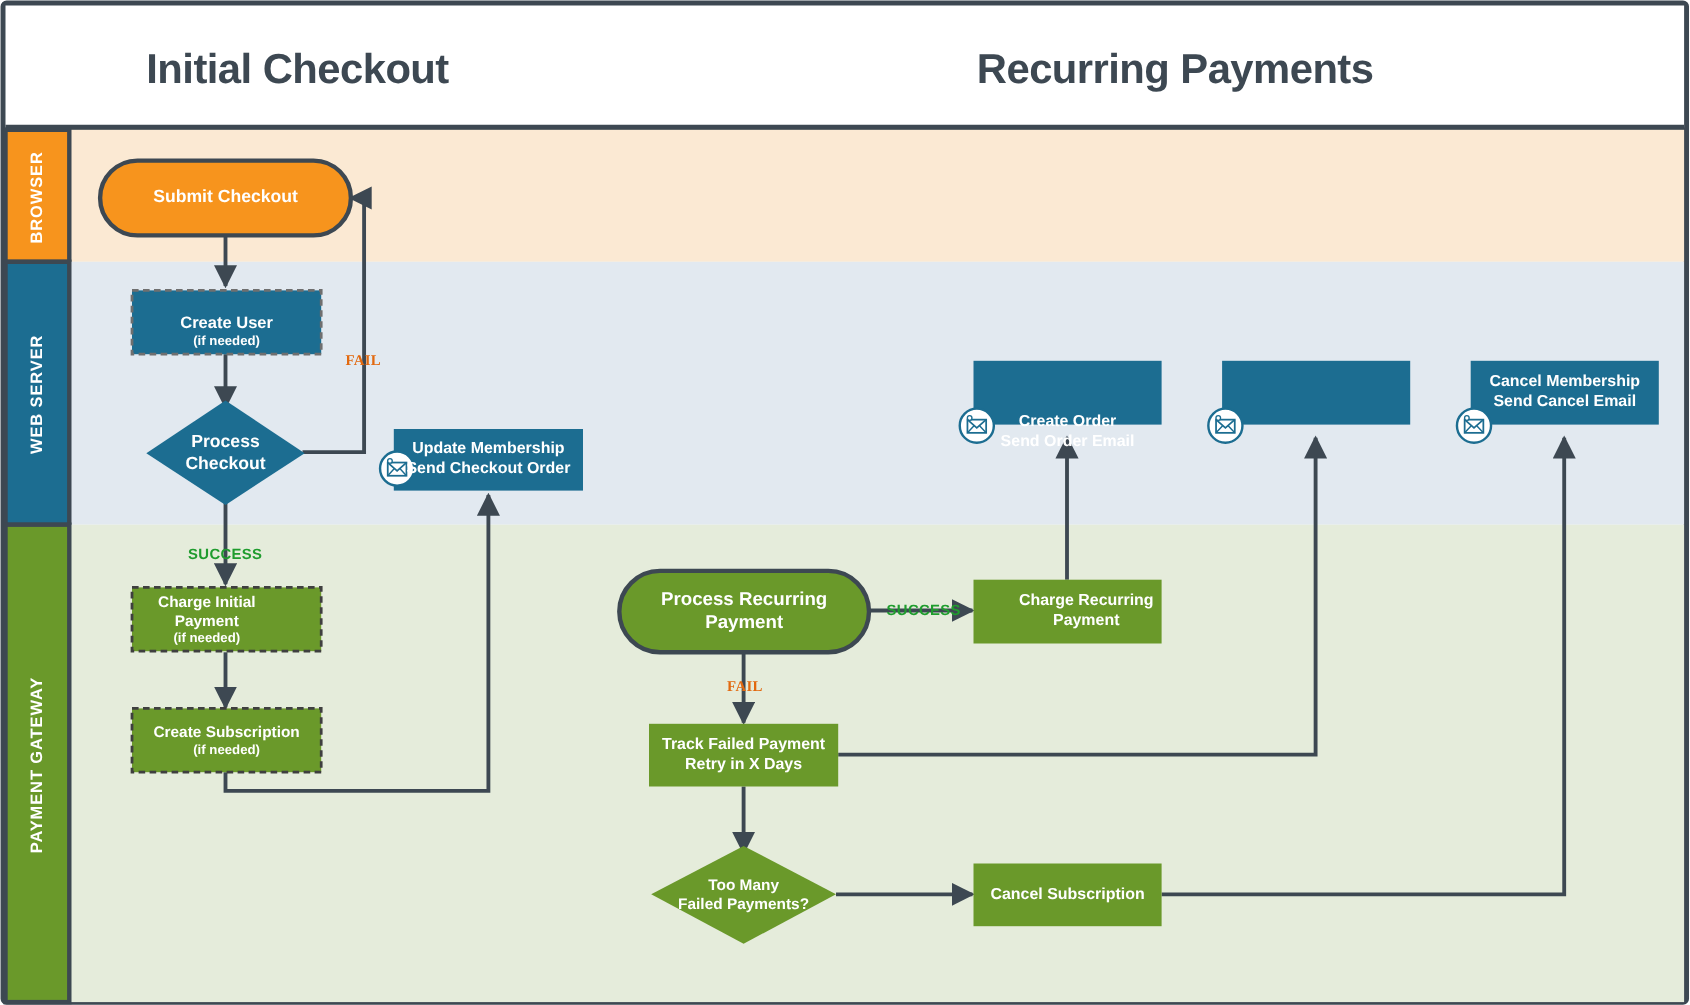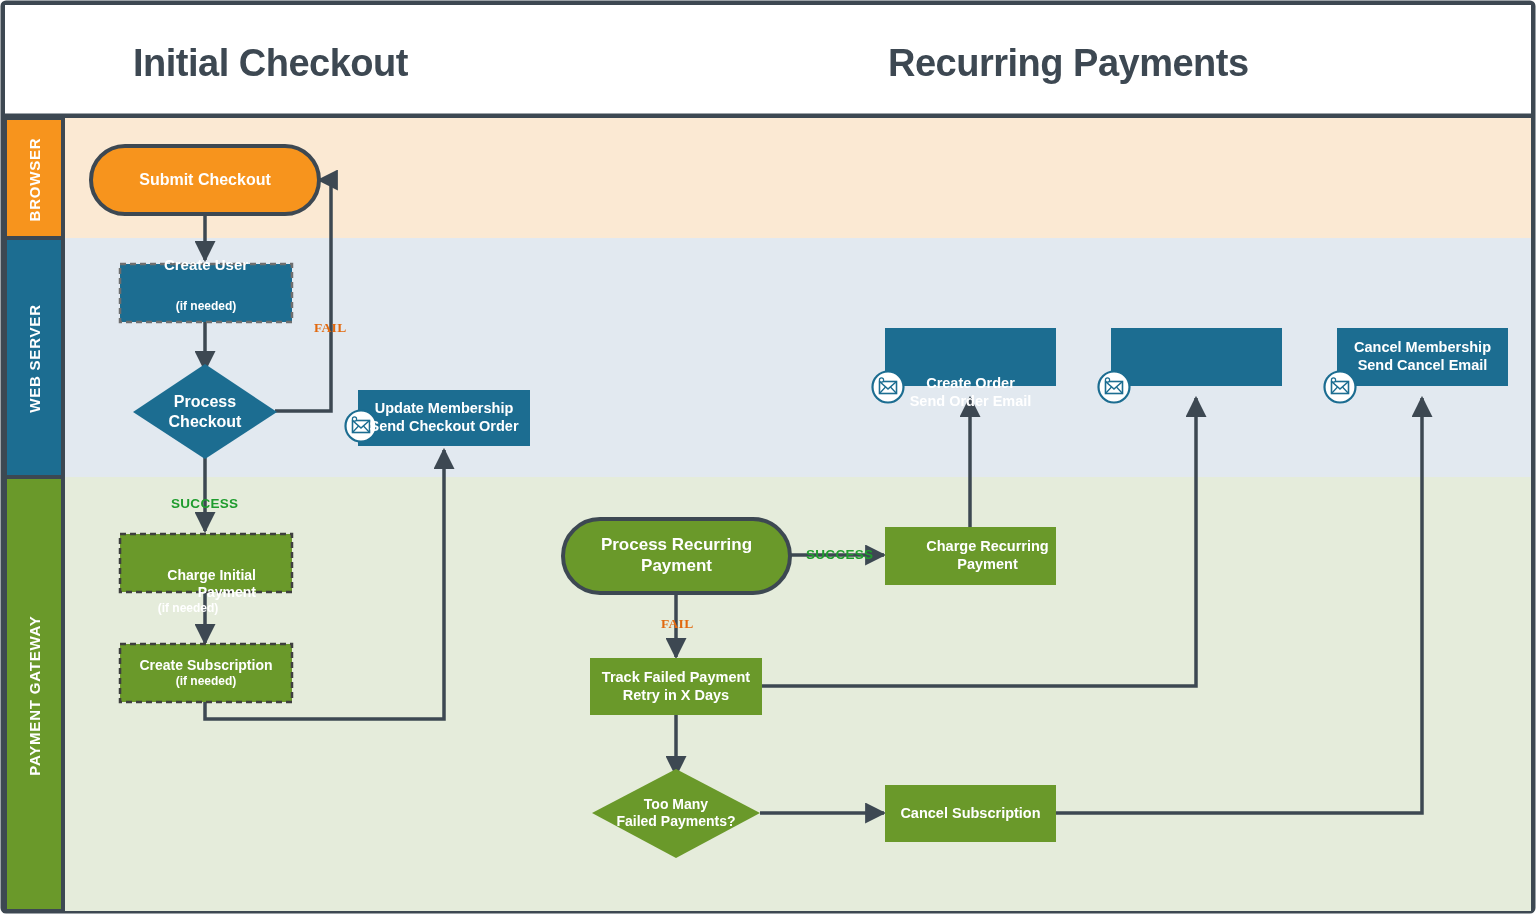--- a/index.html
+++ b/index.html
@@ -224,36 +224,36 @@
   <div class="hdr-title" id="title-recurring-payments">Recurring Payments</div>
 
   <div class="lane-label" style="left:-26px; top:171px; width:120px; transform:rotate(-90deg);">BROWSER</div>
   <div class="lane-label" style="left:-26px; top:350px; width:120px; transform:rotate(-90deg);">WEB SERVER</div>
   <div class="lane-label" style="left:-56px; top:687px; width:180px; transform:rotate(-90deg);">PAYMENT GATEWAY</div>
 
   <div class="node-label" style="left:91px; top:146px; width:228px; height:68px; font-size:16px;">
     <span>Submit Checkout</span>
   </div>
 
-  <div class="node-label" style="left:120px; top:256px; width:172px; height:58px; font-size:15px;justify-content:space-between;">
+  <div class="node-label" style="left:120px; top:272px; width:172px; height:58px; font-size:15px;">
     <span>Create User</span>
     <span class="sub">(if needed)</span>
   </div>
 
   <div class="node-label" style="left:133px; top:382px; width:144px; height:60px; font-size:16px;">
     <span>Process</span>
     <span>Checkout</span>
   </div>
 
   <div class="node-label" style="left:358px; top:390px; width:172px; height:56px; font-size:14.5px;">
     <span>Update Membership</span>
     <span>Send Checkout Order</span>
   </div>
 
-  <div class="node-label" style="left:120px; top:562px; width:136px; height:58px; font-size:14px;text-align:right;">
+  <div class="node-label" style="left:120px; top:534px; width:136px; height:58px; font-size:14px;">
     <span>Charge Initial Payment</span>
     <span class="sub">(if needed)</span>
   </div>
 
   <div class="node-label" style="left:120px; top:644px; width:172px; height:58px; font-size:14px;">
     <span>Create Subscription</span>
     <span class="sub">(if needed)</span>
   </div>
 
   <div class="node-label" style="left:563px; top:519px; width:227px; height:74px; font-size:17px;">

